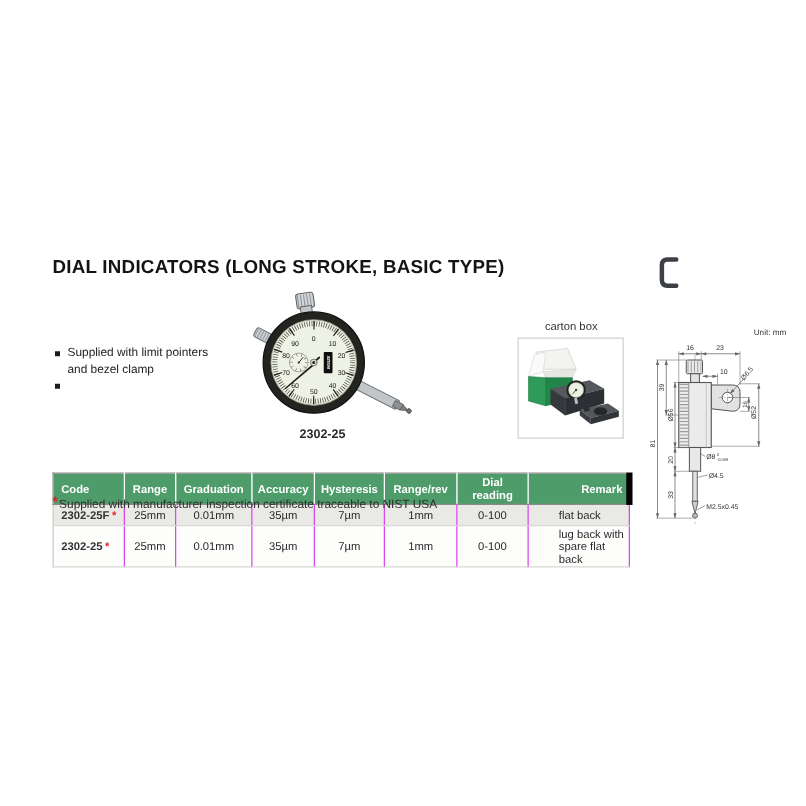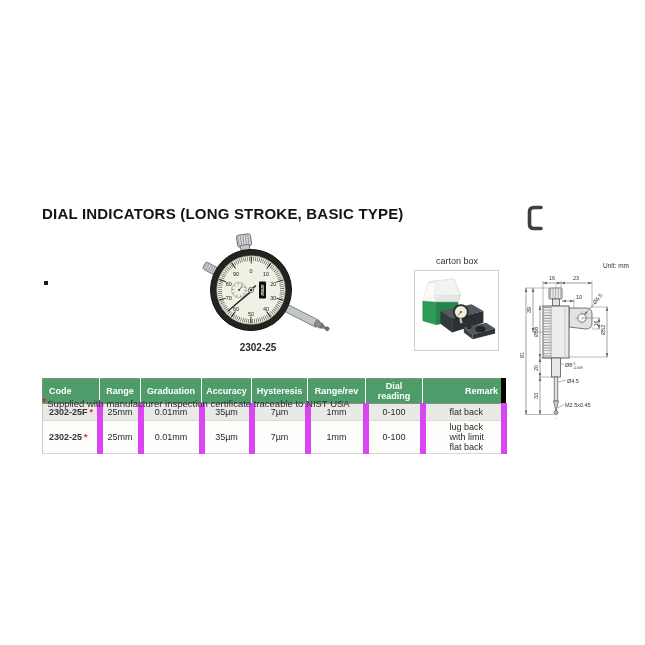--- a/index.html
+++ b/index.html
@@ -39,21 +39,21 @@
   .spec-table{left:42px;top:378px;}
   table{border-collapse:collapse;table-layout:fixed;width:461px;font-size:9px;}
   thead th{
     background:#4d9c6a;color:#fff;font-weight:bold;text-align:center;
     padding:2px 3px;height:9px;border:1px solid #8a8a8a;border-right:1.5px solid #fff;
   }
   thead th:first-child{text-align:left;padding-left:6px;}
   thead th:last-child{border-right:5px solid #000000;text-align:right;padding-left:6px;}
   tbody td{
     text-align:center;color:#2a2a2a;padding:1px 3px;vertical-align:middle;
-    border-right:6px solid #d946ef;border-bottom:1px solid #d8d8d5;margin-top:12px;
+    border-right:1px solid #d946ef;border-bottom:1px solid #d8d8d5;margin-top:12px;
   }
   tbody tr:first-child{background:#e9e9e6;}
   tbody tr:last-child{background:#fdfdfc;}
   tbody td:first-child{text-align:left;padding-left:6px;font-weight:bold;color:#333;border-left:1px solid #c9c9c9;}
   tbody td:last-child{text-align:left;padding-left:24px;}
   tbody tr:first-child td{height:14px;}
   tbody tr:last-child td{height:25px;}
   .star{color:#e02020;font-weight:bold;vertical-align:top;font-size:9px;margin-left:2px;}
 
   
@@ -69,20 +69,27 @@
   <div class="badge-row">
     <span>
       <svg width="19" height="29" viewBox="0 0 19 29">
         <path d="M15,3.5 H8 Q3.5,3.5 3.5,8 V20 Q3.5,24.5 8,24.5 H15" fill="none" stroke="#3c3f45" stroke-width="3.6" stroke-linecap="round"></path>
       </svg>
     </span>
   </div>
 </div>
 
 <div class="abs features">
+  <div class="feature">
+    <span class="bullet"></span>
+    <div class="lines">
+      <div>Supplied with limit pointers</div>
+      <div>and bezel clamp</div>
+    </div>
+  </div>
   <div class="feature">
     <span class="bullet"></span>
   </div>
 </div>
 
 <div class="abs" style="left:188px;top:226px;width:152px;height:124px;">
   <svg width="152" height="124" viewBox="-63 -64 152 124">
 
     <g transform="rotate(27)">
       <rect x="20" y="-3.8" width="55" height="7.6" fill="#c3c6c9" stroke="#75787b" stroke-width="0.8"></rect>
@@ -303,21 +310,21 @@
         <td>flat back</td>
       </tr>
       <tr>
         <td><span>2302-25</span><span class="star">*</span></td>
         <td>25mm</td>
         <td>0.01mm</td>
         <td>35µm</td>
         <td>7µm</td>
         <td>1mm</td>
         <td>0-100</td>
-        <td>lug back with limit flat back</td>
+        <td>lug back with spare flat back</td>
       </tr>
     </tbody>
   </table>
 </div>
 
 <div class="abs footnote">
   <span class="star">*</span><span>Supplied with manufacturer inspection certificate traceable to NIST USA</span>
 </div>
 
 </body></html>

